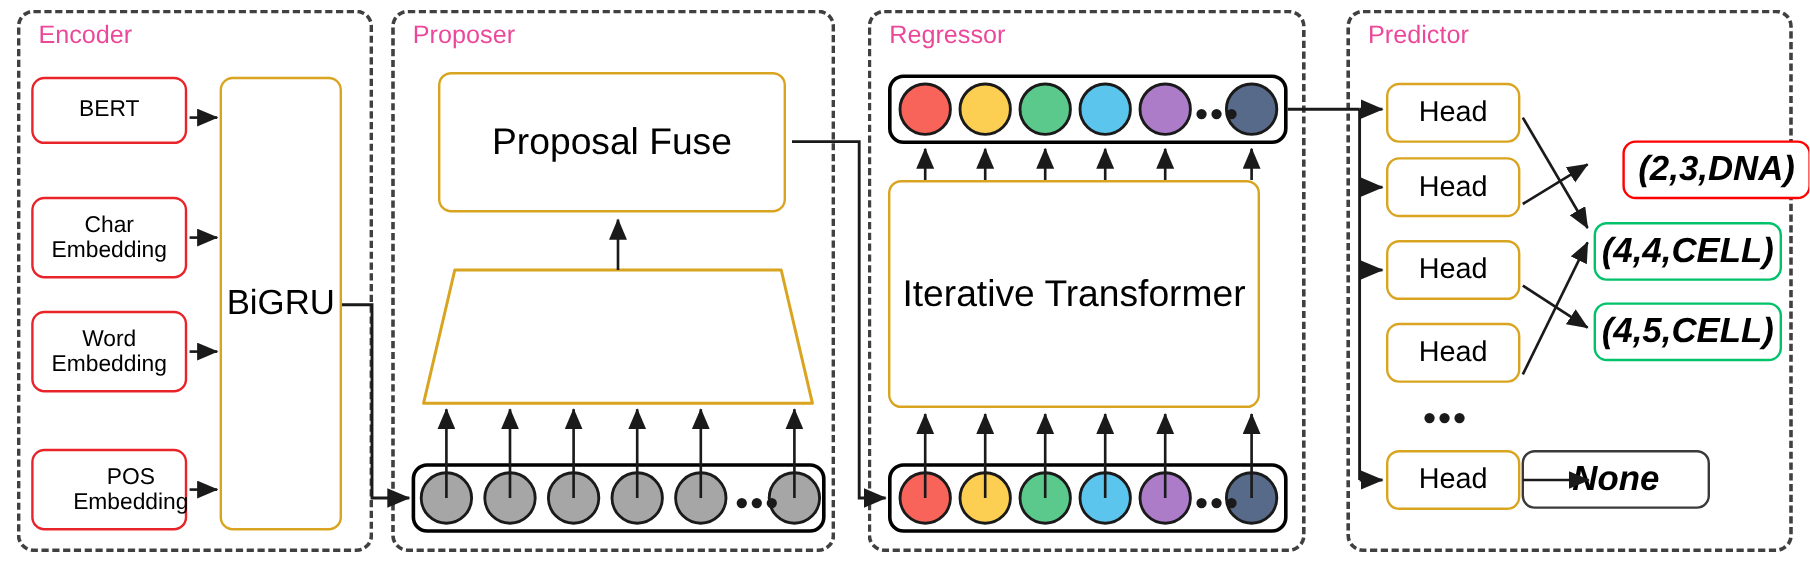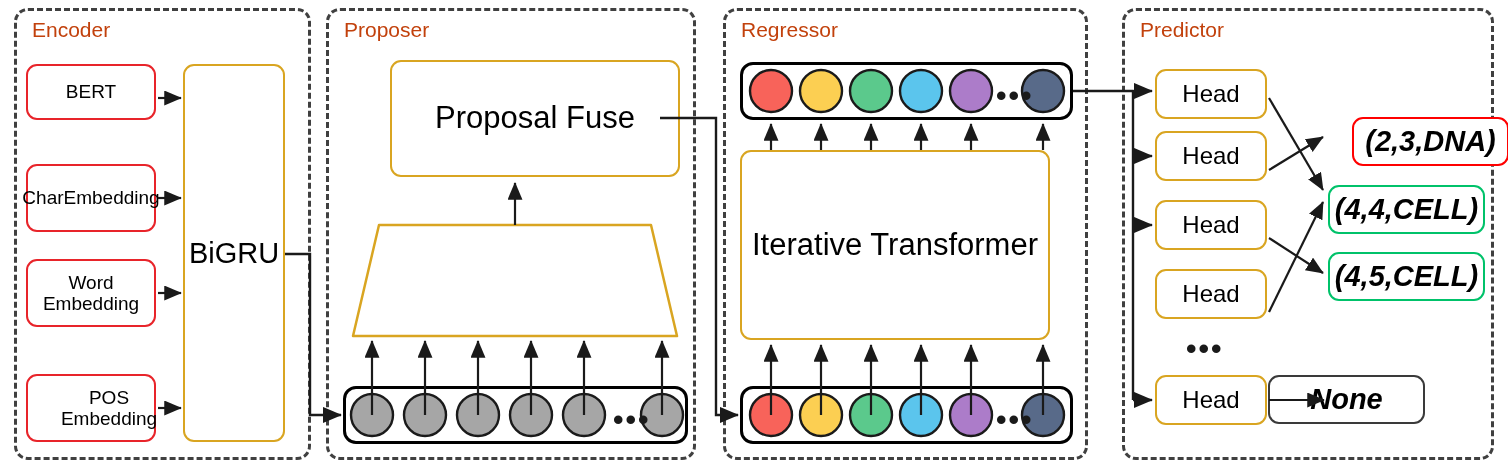--- a/index.html
+++ b/index.html
@@ -27,21 +27,21 @@
   }
   .section {
     position: absolute;
     border: 3px dashed #404040;
     border-radius: 14px;
     box-sizing: border-box;
   }
   .section-title {
     position: absolute;
     font-size: 21px;
-    color: #c2410c;
+    color: #ec4899;
     font-weight: normal;
     white-space: nowrap;
   }
   .node {
     position: absolute;
     box-sizing: border-box;
     background: #ffffff;
     display: flex;
     align-items: center;
     justify-content: center;
@@ -105,38 +105,38 @@
   <div class="section-title" style="left:344px; top:18px;">Proposer</div>
 
   <div class="section" style="left:723px; top:8px; width:365px; height:452px;"></div>
   <div class="section-title" style="left:741px; top:18px;">Regressor</div>
 
   <div class="section" style="left:1122px; top:8px; width:372px; height:452px;"></div>
   <div class="section-title" style="left:1140px; top:18px;text-align:right;">Predictor</div>
 
   <div class="node node-red txt-sm" style="left:26px; top:64px; width:130px; height:56px;">BERT</div>
 
-  <div class="node node-red txt-sm" style="left:26px; top:164px; width:130px; height:68px; flex-direction:row;">
+  <div class="node node-red txt-sm" style="left:26px; top:164px; width:130px; height:68px; flex-direction:column;">
     <span>Char</span>
     <span>Embedding</span>
   </div>
 
   <div class="node node-red txt-sm" style="left:26px; top:259px; width:130px; height:68px; flex-direction:column;">
     <span>Word</span>
     <span>Embedding</span>
   </div>
 
   <div class="node node-red txt-sm" style="left:26px; top:374px; width:130px; height:68px; flex-direction:column;padding-left:36px;">
     <span>POS</span>
     <span>Embedding</span>
   </div>
 
   <div class="node node-gold txt-lg" style="left:183px; top:64px; width:102px; height:378px;">BiGRU</div>
 
-  <div class="node node-gold txt-xl" style="left:390px; top:60px; width:290px; height:117px;text-align:right;">Proposal Fuse</div>
+  <div class="node node-gold txt-xl" style="left:365px; top:60px; width:290px; height:117px;text-align:right;">Proposal Fuse</div>
 
   <div class="pyramid-label" style="left:470px; top:269px;">Pyramid</div>
 
   <div class="tray" style="left:343px; top:386px; width:345px; height:58px;"></div>
 
   <div class="tray" style="left:740px; top:62px; width:333px; height:58px;"></div>
 
   <div class="node node-gold txt-xl" style="left:740px; top:150px; width:310px; height:190px;">Iterative Transformer</div>
 
   <div class="tray" style="left:740px; top:386px; width:333px; height:58px;"></div>

